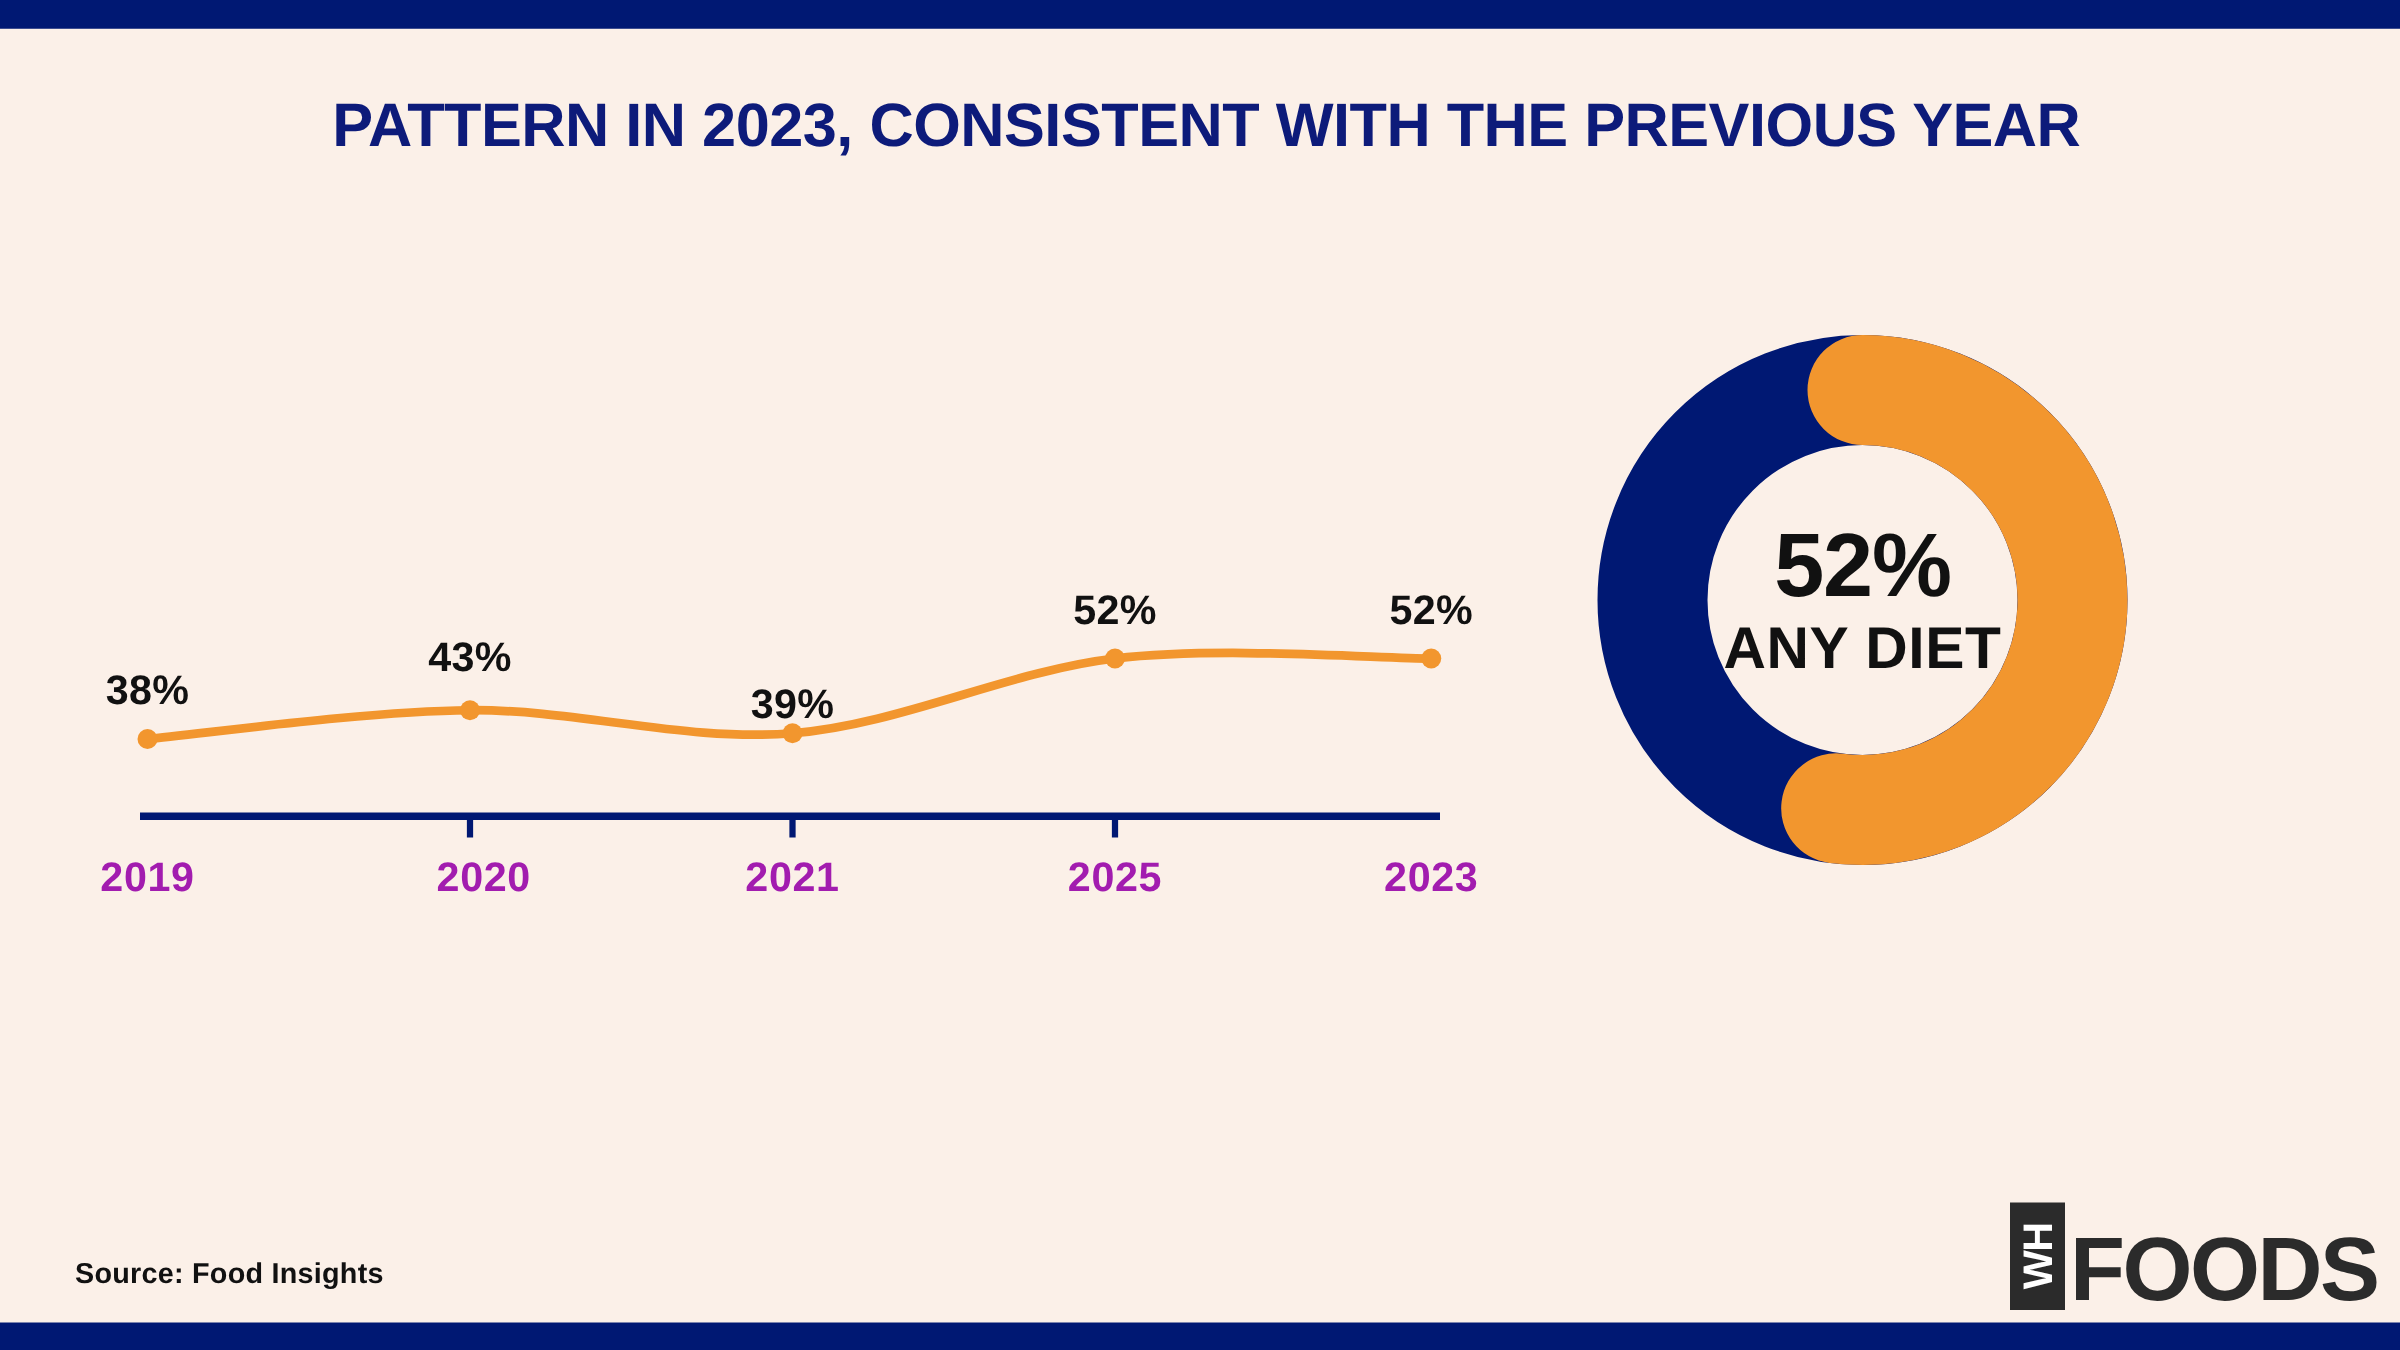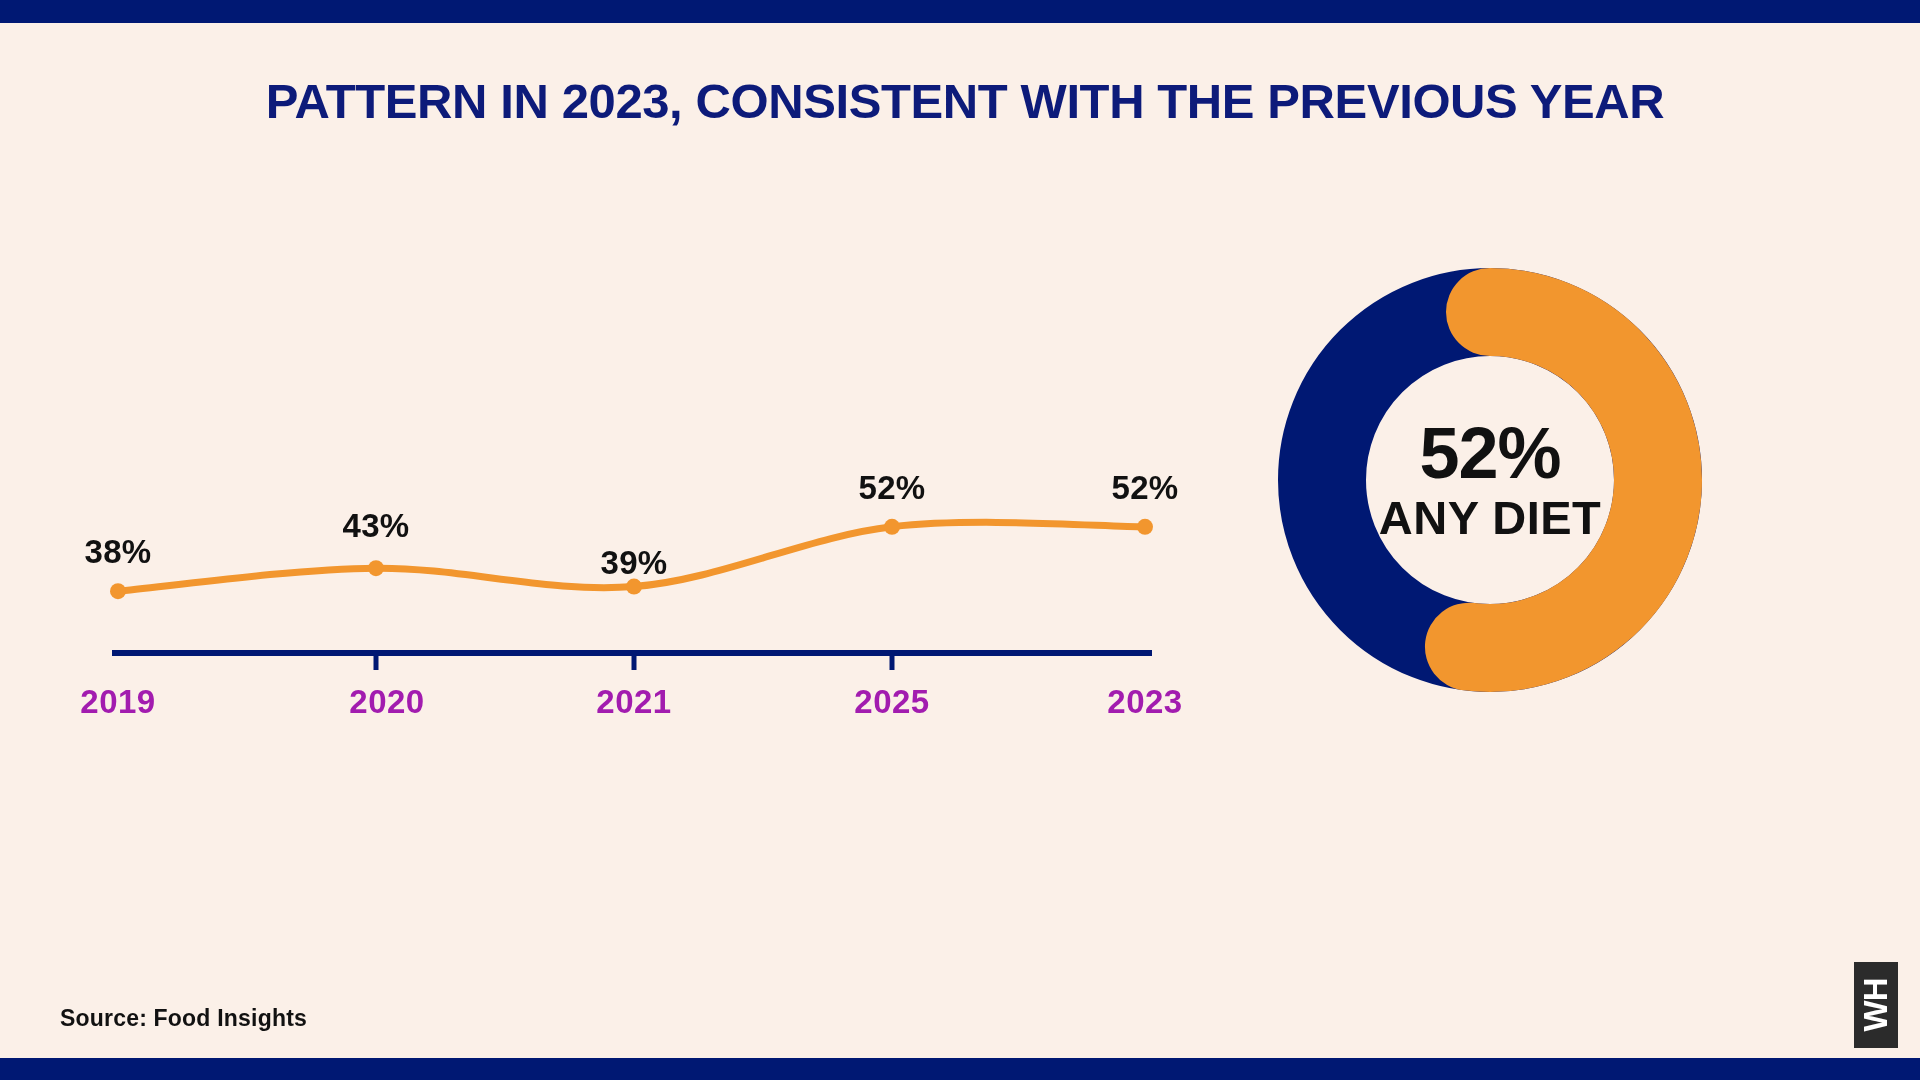--- a/index.html
+++ b/index.html
@@ -218,15 +218,16 @@
     <div class="donut-sub">ANY DIET</div>
   </div>
 </div>
 
 <div class="source">Source: Food Insights</div>
 
 <div class="logo">
   <div class="logo-mark">
     <span>WH</span>
   </div>
+  <div class="logo-text">FOODS</div>
 </div>
 
 <div class="bar-bottom"></div>
 
 </body></html>

